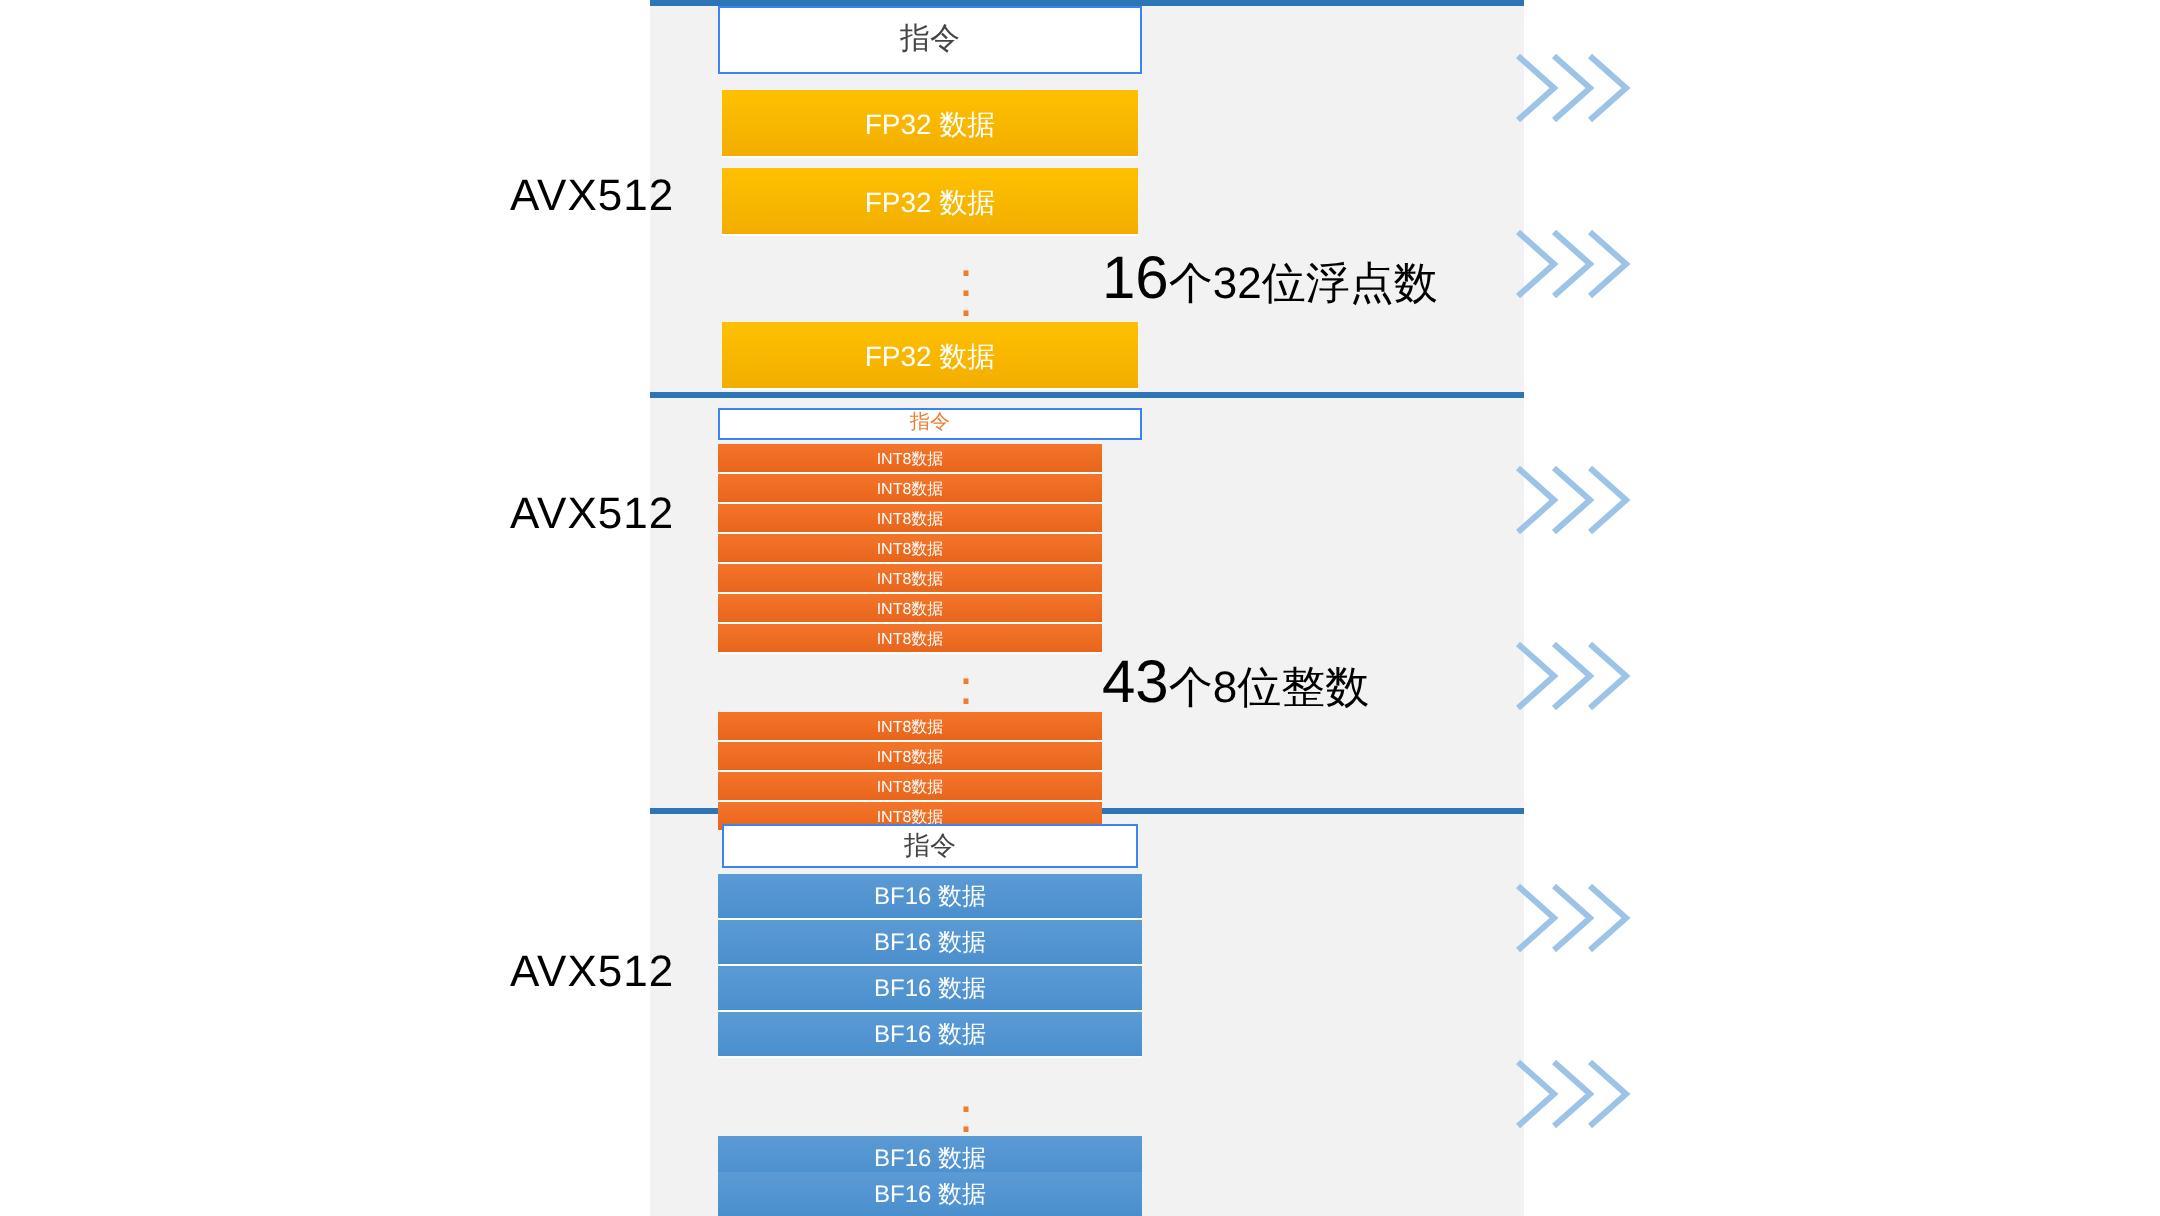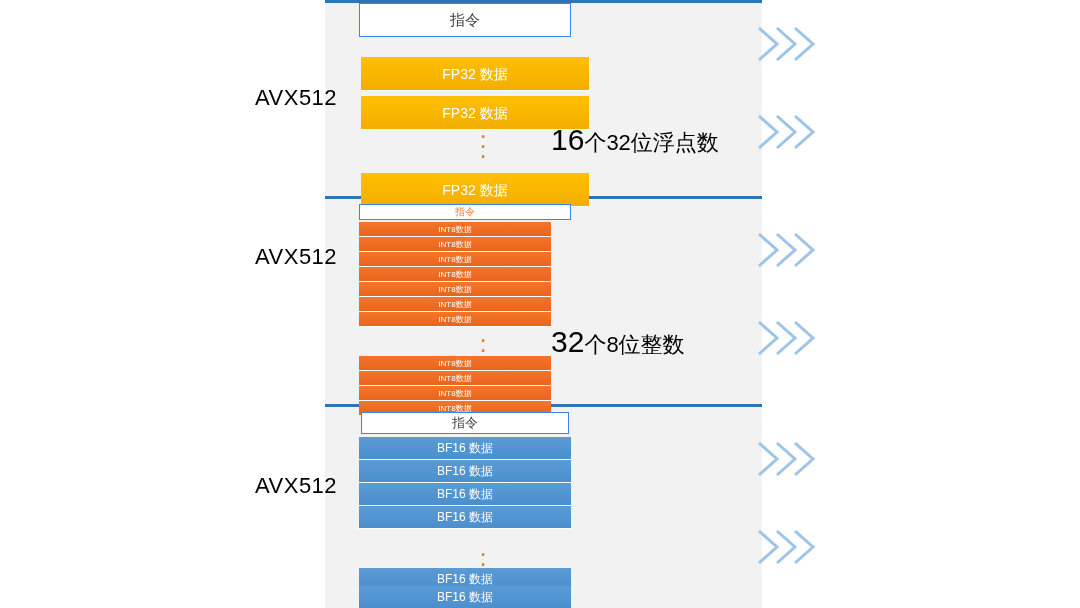--- a/index.html
+++ b/index.html
@@ -110,25 +110,24 @@
     height: 44px;
   }
   .chev svg { display: block; }
 
   
   .fp32-instr {
     left: 359px; width: 212px; height: 34px; top: 3px;
     font-size: 15px; line-height: 32px;
   }
   .fp32-bar {
-    left: 361px; width: 228px; height: 34px;
+    left: 361px; width: 208px; height: 34px;
     background: linear-gradient(to bottom, #ffc000 0%, #f2ae00 100%);
     font-size: 14px; line-height: 34px;
     border-bottom: 1px solid #ffffff;
-    margin-top: 12px;
   }
 
   
   .int8-instr {
     left: 359px; width: 212px; height: 16px; top: 204px;
     font-size: 10px; line-height: 14px; color: #ed7d31;
   }
   .int8-bar {
     left: 359px; width: 192px; height: 15px;
     background: linear-gradient(to bottom, #f4752a 0%, #e8651c 100%);
@@ -215,21 +214,21 @@
       <span>.</span>
   </div>
 
   <div class="bar int8-bar" style="top:356px;">INT8数据</div>
   <div class="bar int8-bar" style="top:371px;">INT8数据</div>
   <div class="bar int8-bar" style="top:386px;">INT8数据</div>
 
   <div class="bar int8-bar" style="top:386px; margin-top:15px;">INT8数据</div>
 
   <div class="count" style="left:551px; top:325px;">
-    <span class="big">32</span><span class="small">个8位整数</span>
+    <span class="big">43</span><span class="small">个8位整数</span>
   </div>
 
   <div class="chev" style="left:755px; top:228px;">
     <svg width="62" height="44" viewBox="0 0 62 44">
       <g fill="none" stroke="#9dc3e6" stroke-width="3">
         <polyline points="4,6 22,22 4,38"></polyline>
         <polyline points="22,6 40,22 22,38"></polyline>
         <polyline points="40,6 58,22 40,38"></polyline>
       </g>
     </svg>

